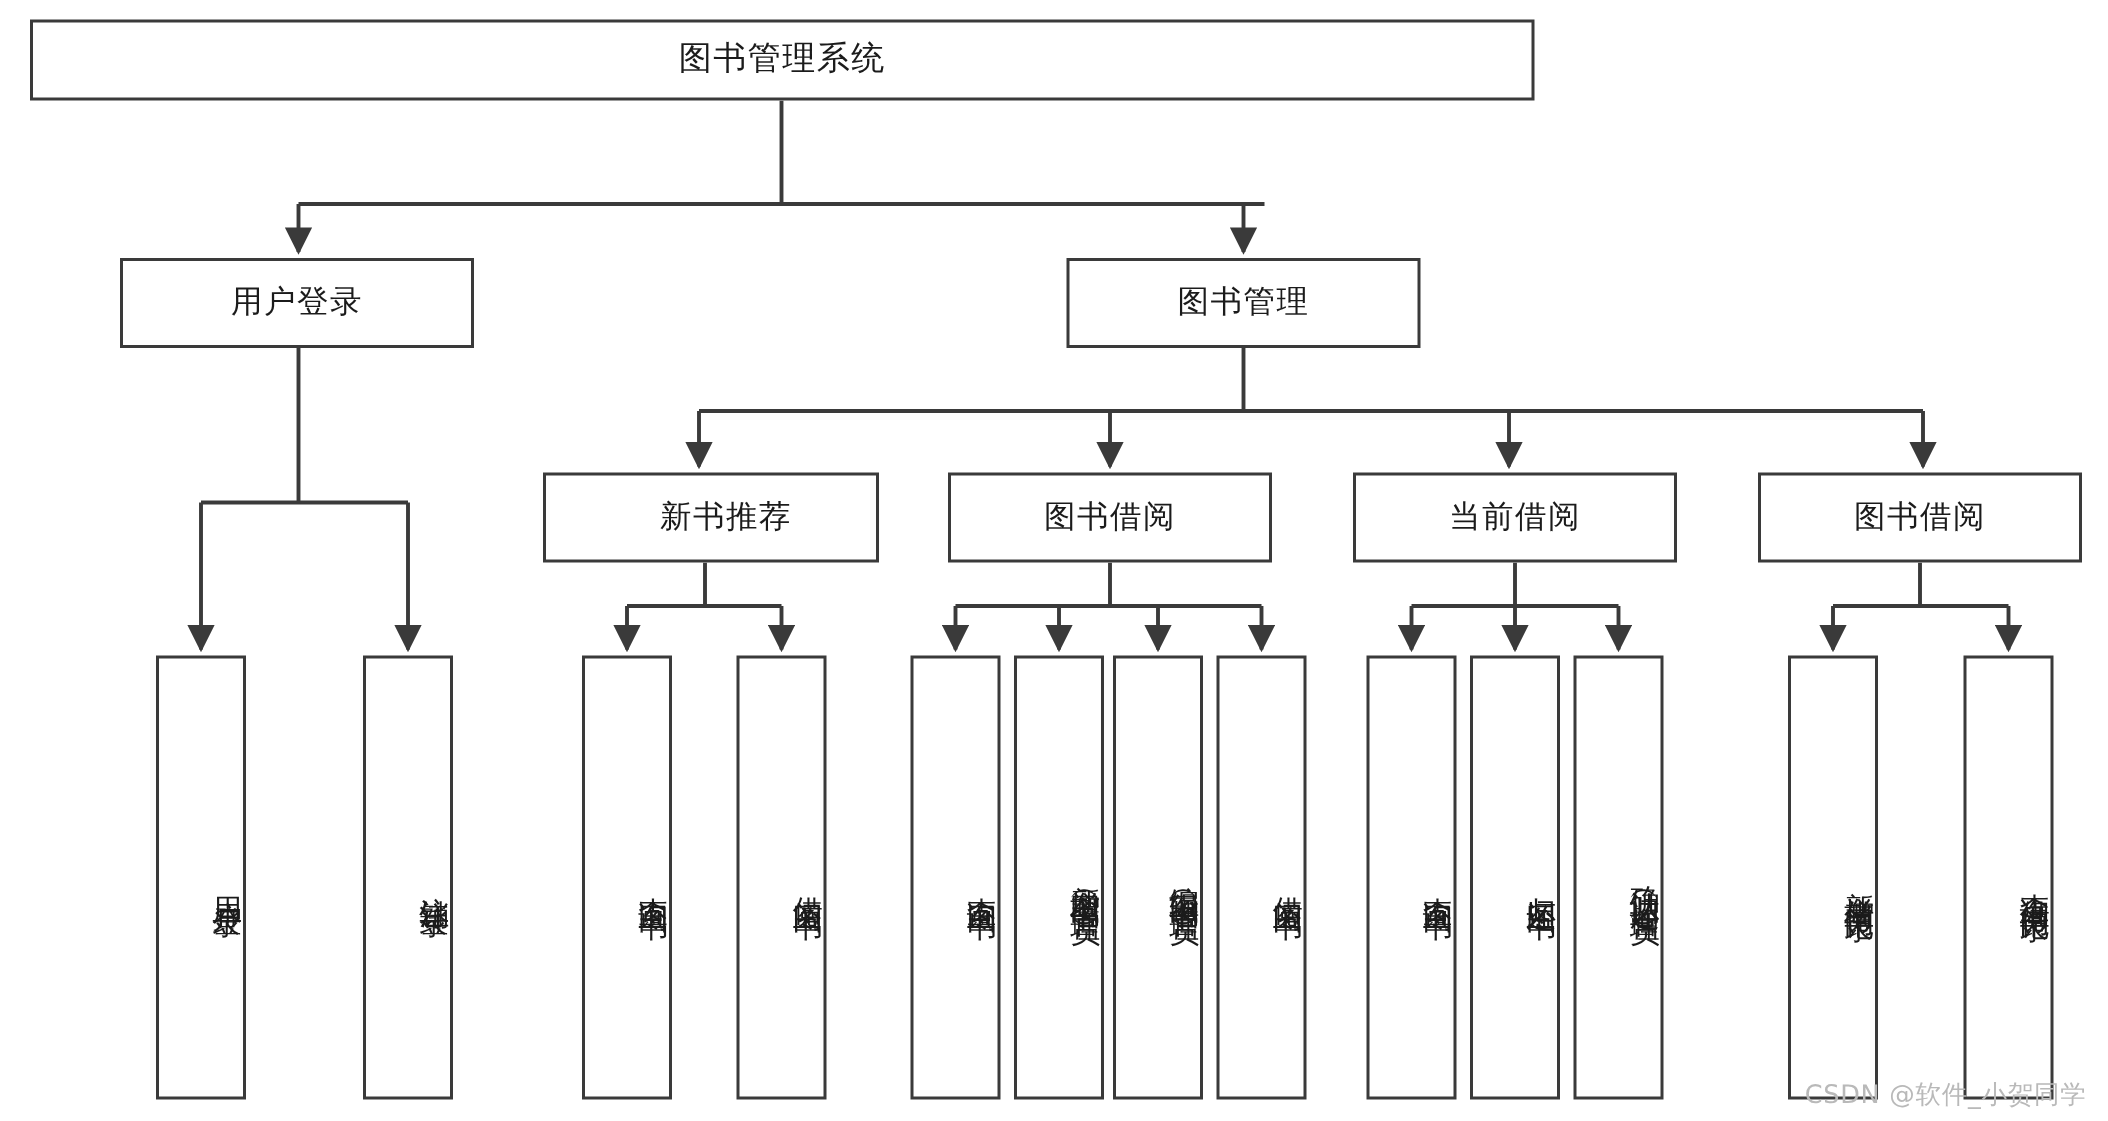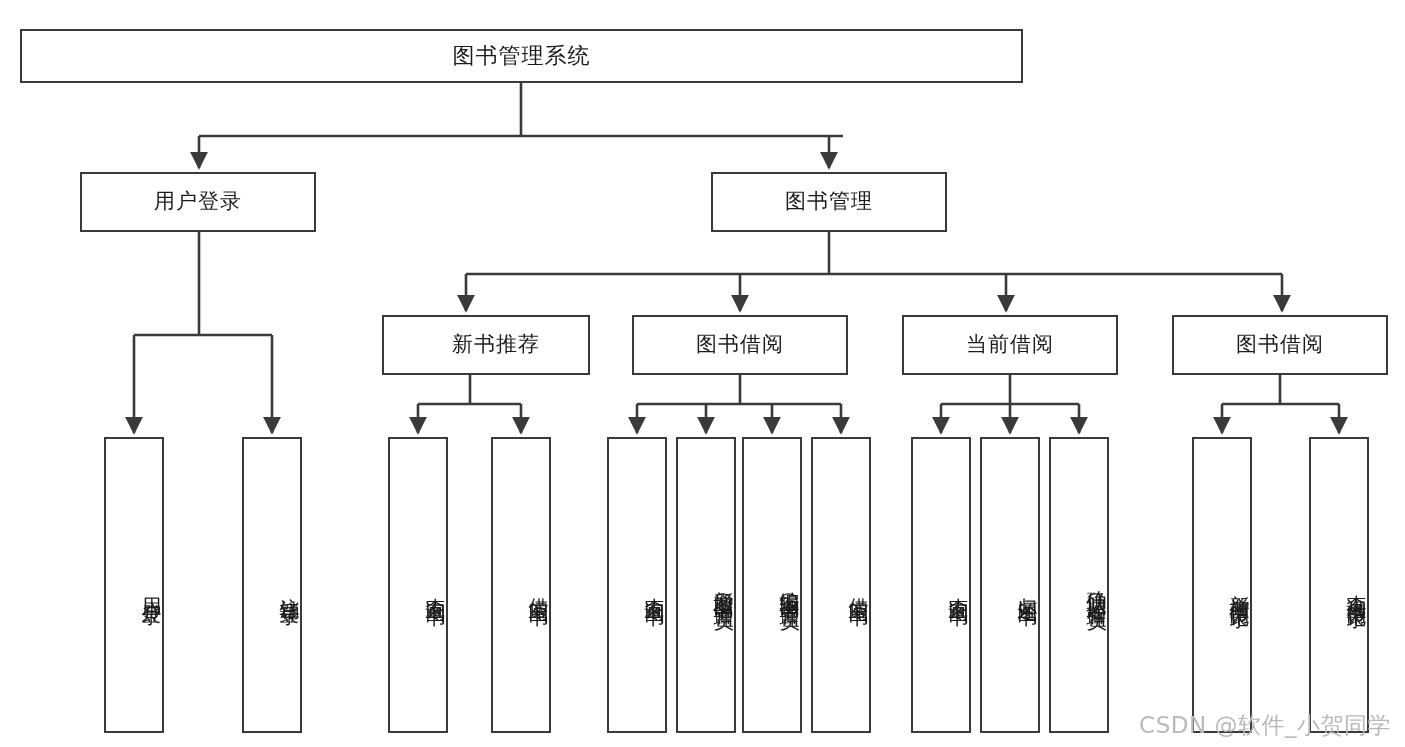--- a/index.html
+++ b/index.html
@@ -57,21 +57,21 @@
   .node-v .vlabel {
     writing-mode: vertical-rl;
     text-orientation: upright;
     display: block;
     white-space: nowrap;
   }
   .watermark {
     position: absolute;
     right: 14px;
     bottom: 6px;
-    font-size: 23px;
+    font-size: 17px;
     color: #b9b9b9;
     letter-spacing: 0.5px;
     z-index: 3;
     white-space: nowrap;
   }
 </style>
 </head>
 <body>
 
 <div id="diagram-root">
@@ -119,32 +119,32 @@
       <path d="M 1010 404 L 1010 433" marker-end="url(#arrow)"></path>
       <path d="M 1079 404 L 1079 433" marker-end="url(#arrow)"></path>
 
       <path d="M 1280 375 L 1280 404"></path>
       <path d="M 1222 404 L 1339 404"></path>
       <path d="M 1222 404 L 1222 433" marker-end="url(#arrow)"></path>
       <path d="M 1339 404 L 1339 433" marker-end="url(#arrow)"></path>
     </g>
   </svg>
 
-  <div class="node node-h node-root" style="left:20px; top:13px; width:1003px; height:54px;margin-top:16px;">
+  <div class="node node-h node-root" style="left:20px; top:13px; width:1003px; height:54px;">
     <span>图书管理系统</span>
   </div>
 
   <div class="node node-h" style="left:80px; top:172px; width:236px; height:60px;">
     <span>用户登录</span>
   </div>
   <div class="node node-h" style="left:711px; top:172px; width:236px; height:60px;font-family:Liberation Serif, serif;">
     <span>图书管理</span>
   </div>
 
-  <div class="node node-h" style="left:382px; top:315px; width:208px; height:60px;padding-left:20px;">
+  <div class="node node-h" style="left:362px; top:315px; width:224px; height:60px;padding-left:20px;">
     <span>新书推荐</span>
   </div>
   <div class="node node-h" style="left:902px; top:315px; width:216px; height:60px;">
     <span>当前借阅</span>
   </div>
   <div class="node node-h" style="left:632px; top:315px; width:216px; height:60px;">
     <span>图书借阅</span>
   </div>
   <div class="node node-h" style="left:1172px; top:315px; width:216px; height:60px;">
     <span>图书借阅</span>

